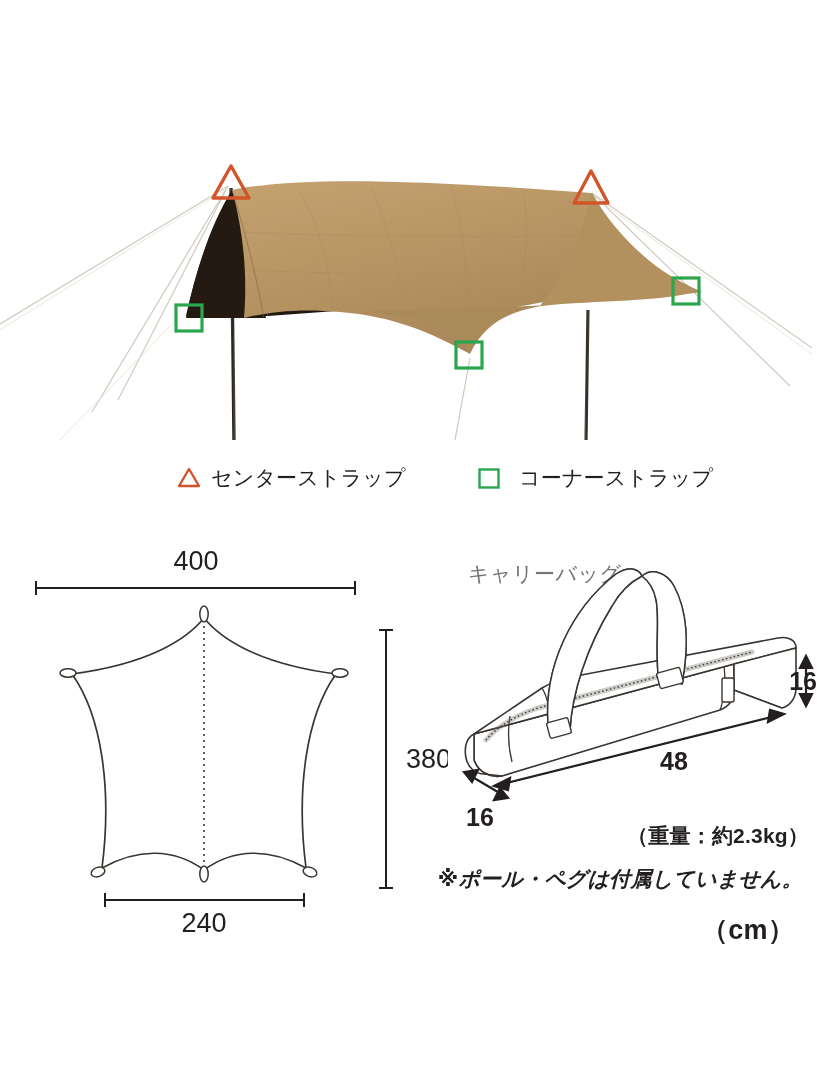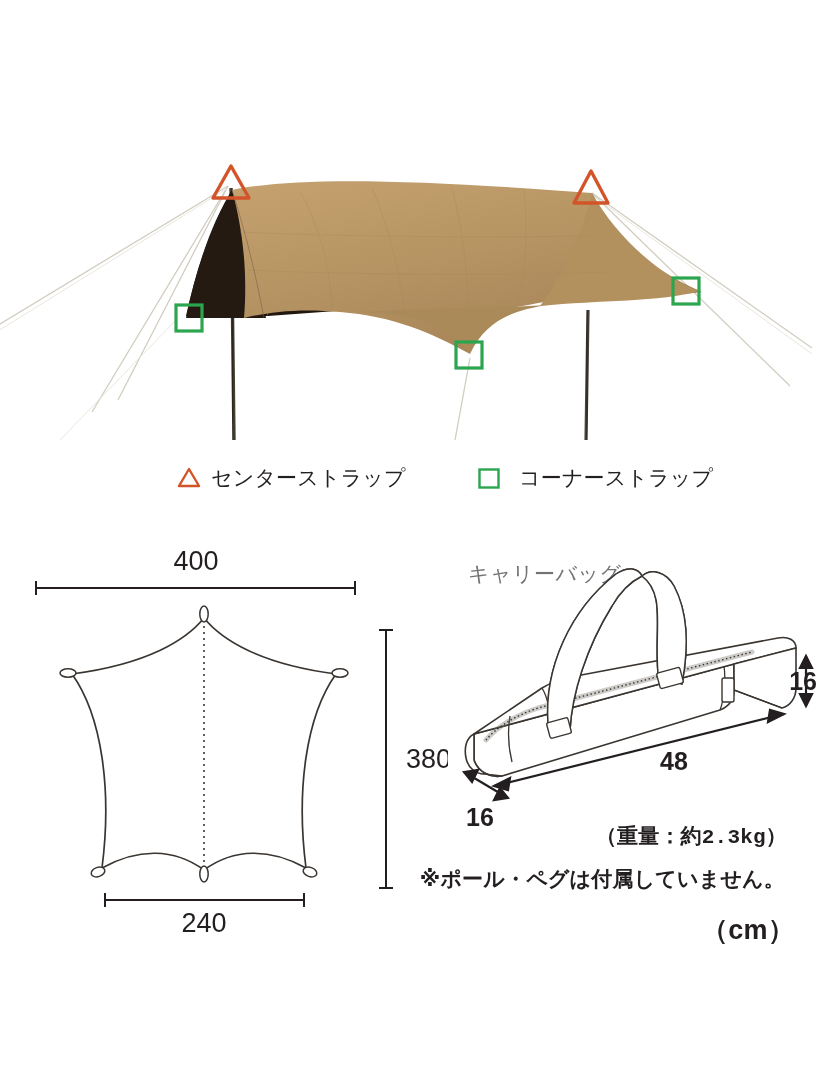--- a/index.html
+++ b/index.html
@@ -91,22 +91,22 @@
 
   
   .note {
     position: absolute;
     font-size: 21px;
     font-weight: 600;
     color: #231f20;
     white-space: nowrap;
     letter-spacing: 0.2px;
   }
-  #note-weight { right: 30px; top: 822px; font-family: Liberation Mono, monospace; }
-  #note-parts  { right: 32px; top: 865px; }
+  #note-weight { right: 8px; top: 822px; }
+  #note-parts  { right: 14px; top: 865px; font-style: italic; }
   #note-unit   { right: 22px; top: 912px; font-size: 27px; }
 
   .dimtext {
     font-family: "Liberation Sans", "DejaVu Sans", sans-serif;
     font-size: 27px;
     fill: #231f20;
     font-weight: 500;
   }
   .bagdimtext {
     font-family: "Liberation Sans", "DejaVu Sans", sans-serif;

